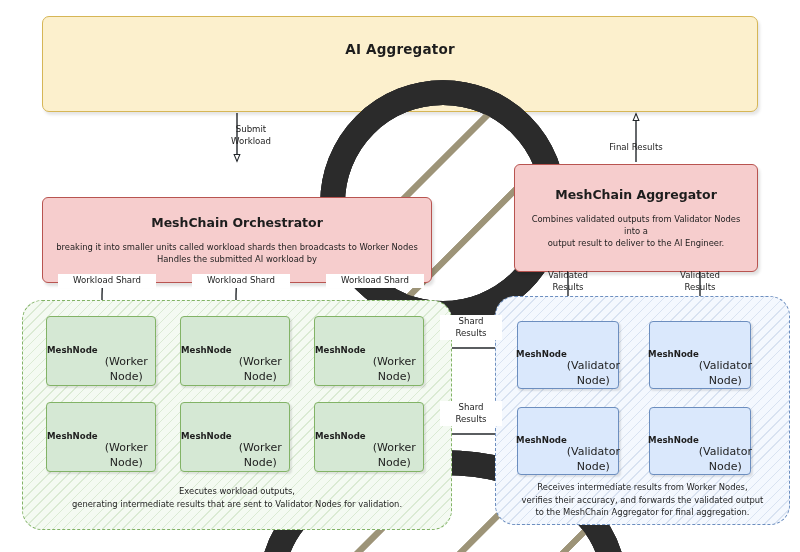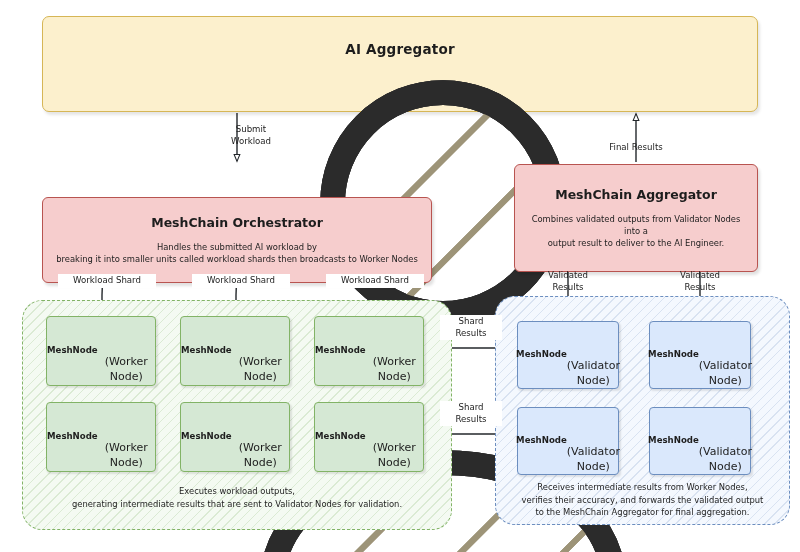--- a/index.html
+++ b/index.html
@@ -149,22 +149,22 @@
       </svg>
       <svg width="30" height="38" viewBox="0 0 30 38">
         <circle cx="15" cy="9.5" r="7.6" fill="url(#hatchA)" stroke="#2b2b2b" stroke-width="1.7"></circle>
         <path d="M3.2,36 C3.2,24.5 26.8,24.5 26.8,36 Z" fill="url(#hatchA)" stroke="#2b2b2b" stroke-width="1.7" stroke-linejoin="round"></path>
       </svg>
     </div>
   </div>
 
   <div class="box proc orch">
     <div class="proc-title">MeshChain Orchestrator</div>
+    <div class="proc-desc">breaking it into smaller units called workload shards then broadcasts to Worker Nodes</div>
     <div class="proc-desc">Handles the submitted AI workload by</div>
-    <div class="proc-desc">breaking it into smaller units called workload shards then broadcasts to Worker Nodes</div>
   </div>
 
   <div class="box proc agg">
     <div class="proc-title">MeshChain Aggregator</div>
     <div class="proc-desc">Combines validated outputs from Validator Nodes into a</div>
     <div class="proc-desc">output result to deliver to the AI Engineer.</div>
   </div>
 
   <div class="box cluster cluster-green">
     <div class="box node node-green" style="left:23px;top:15px;width:110px;height:70px;">

